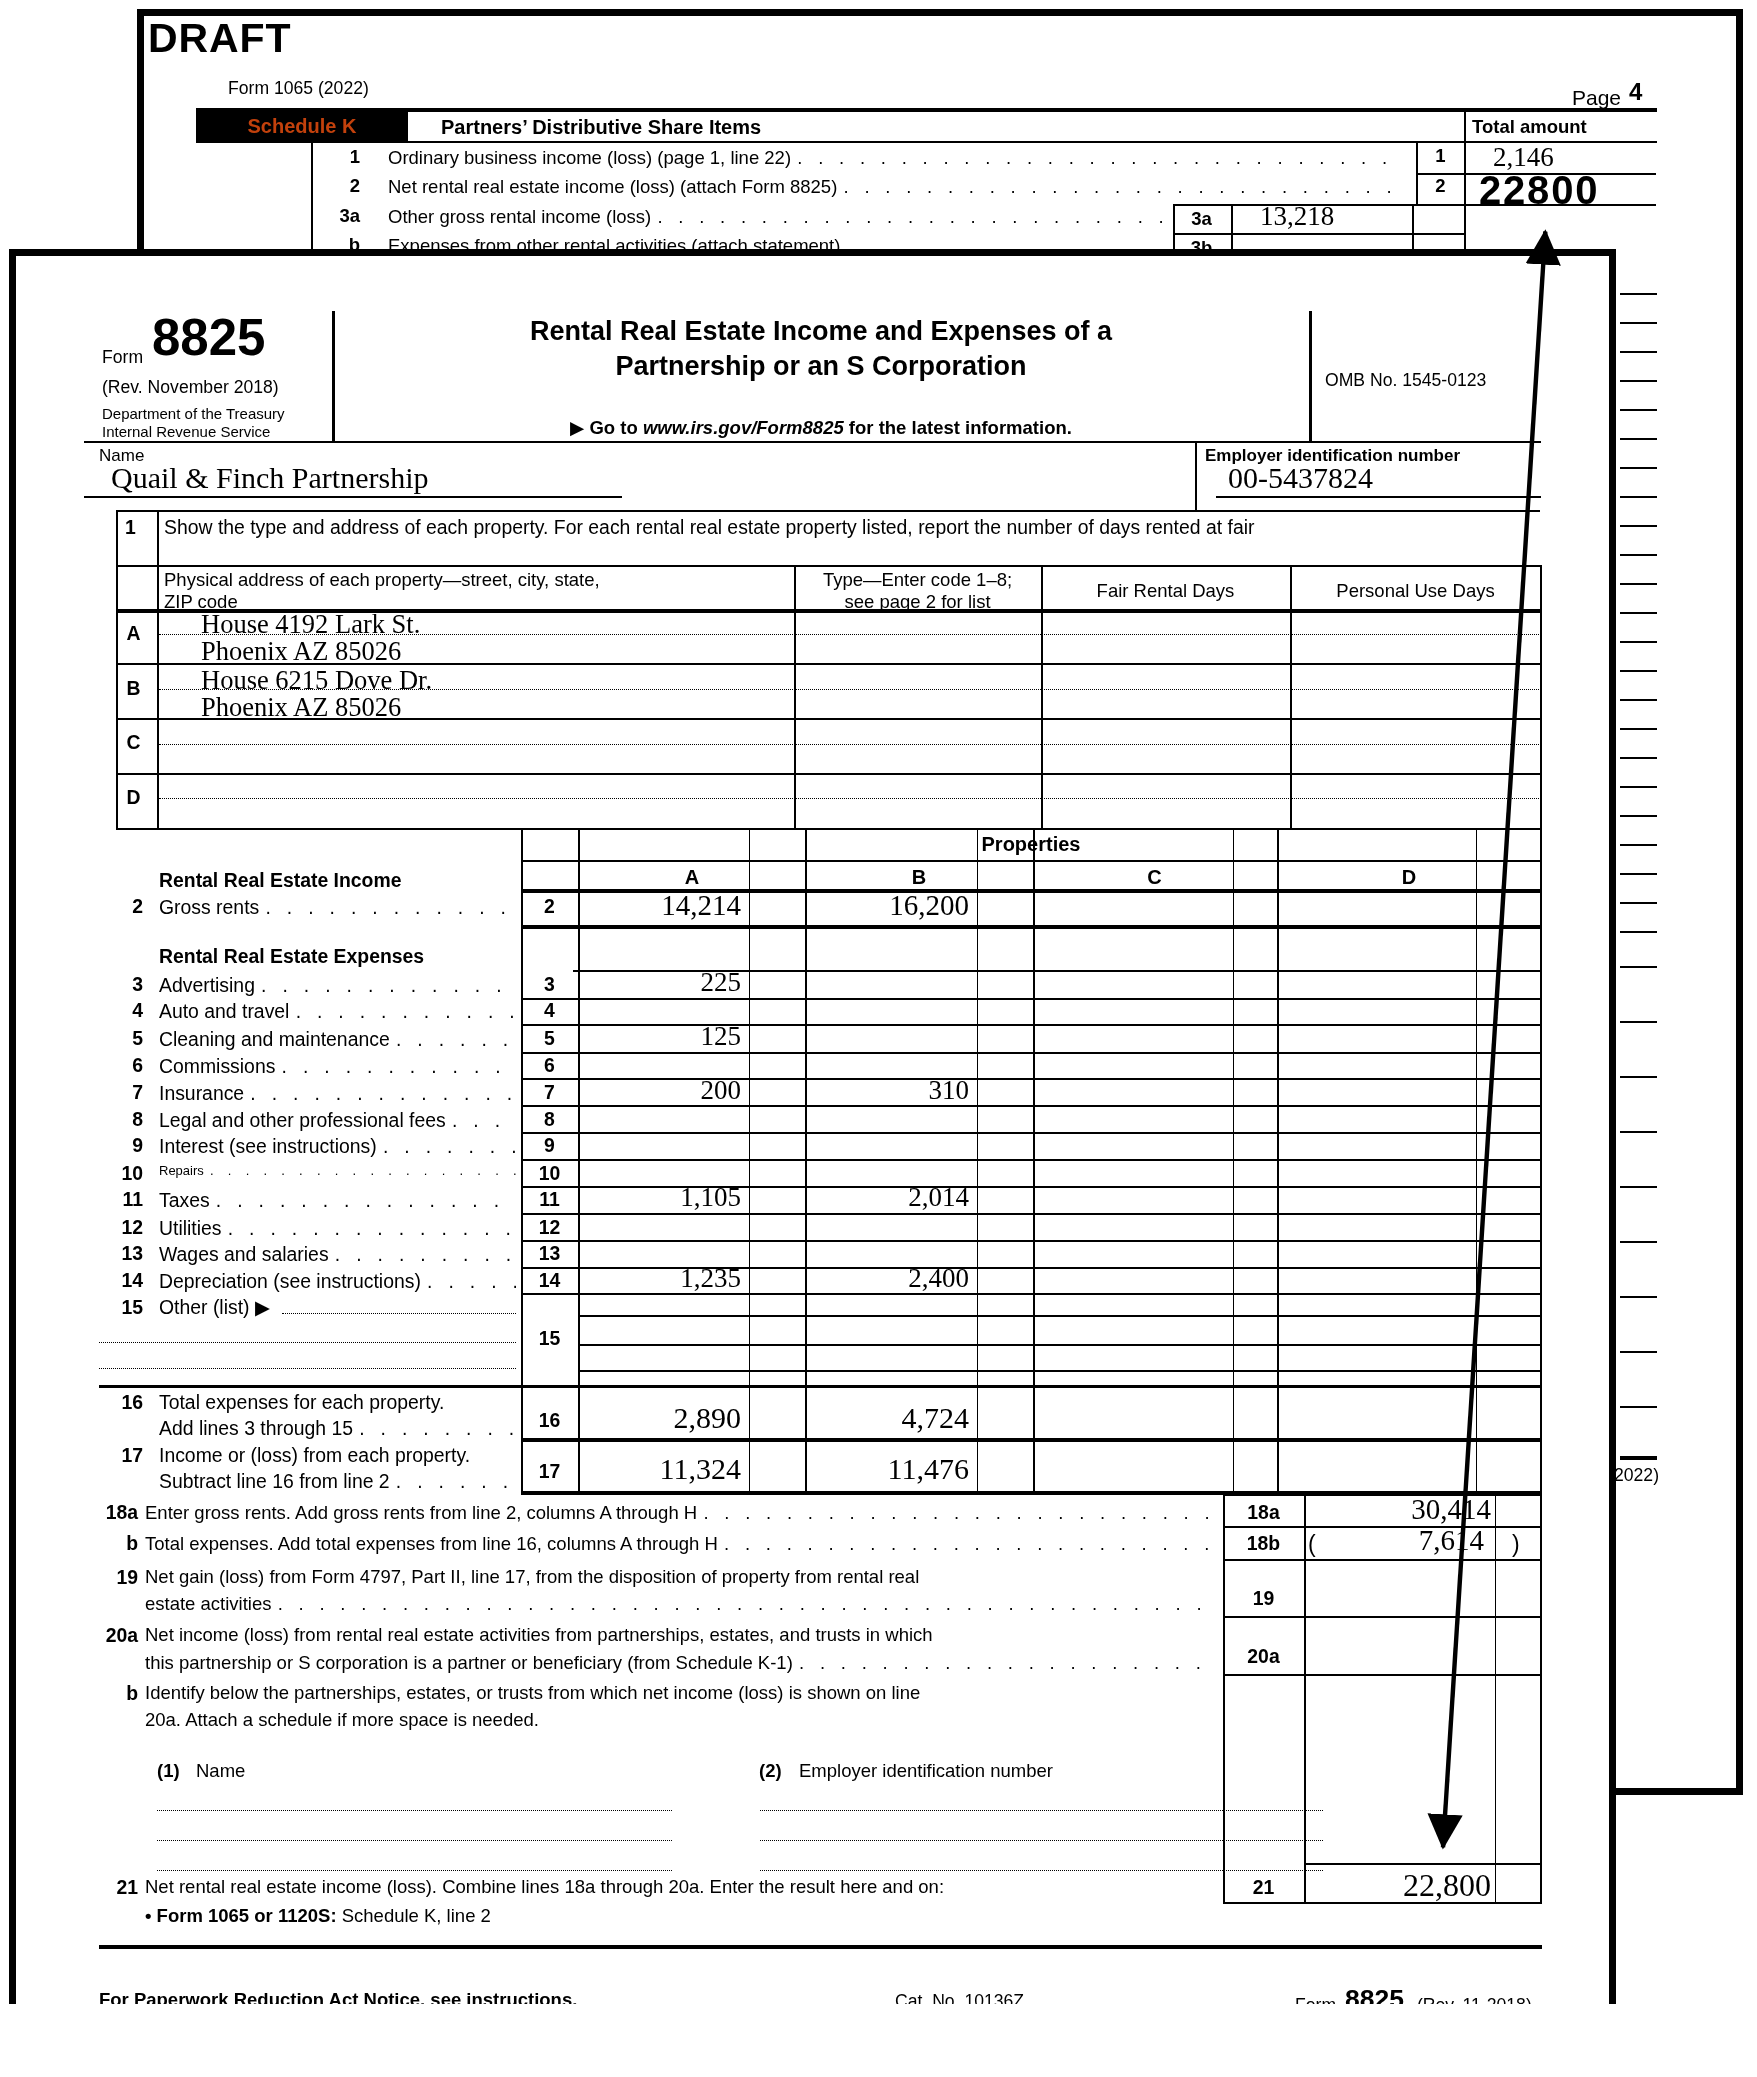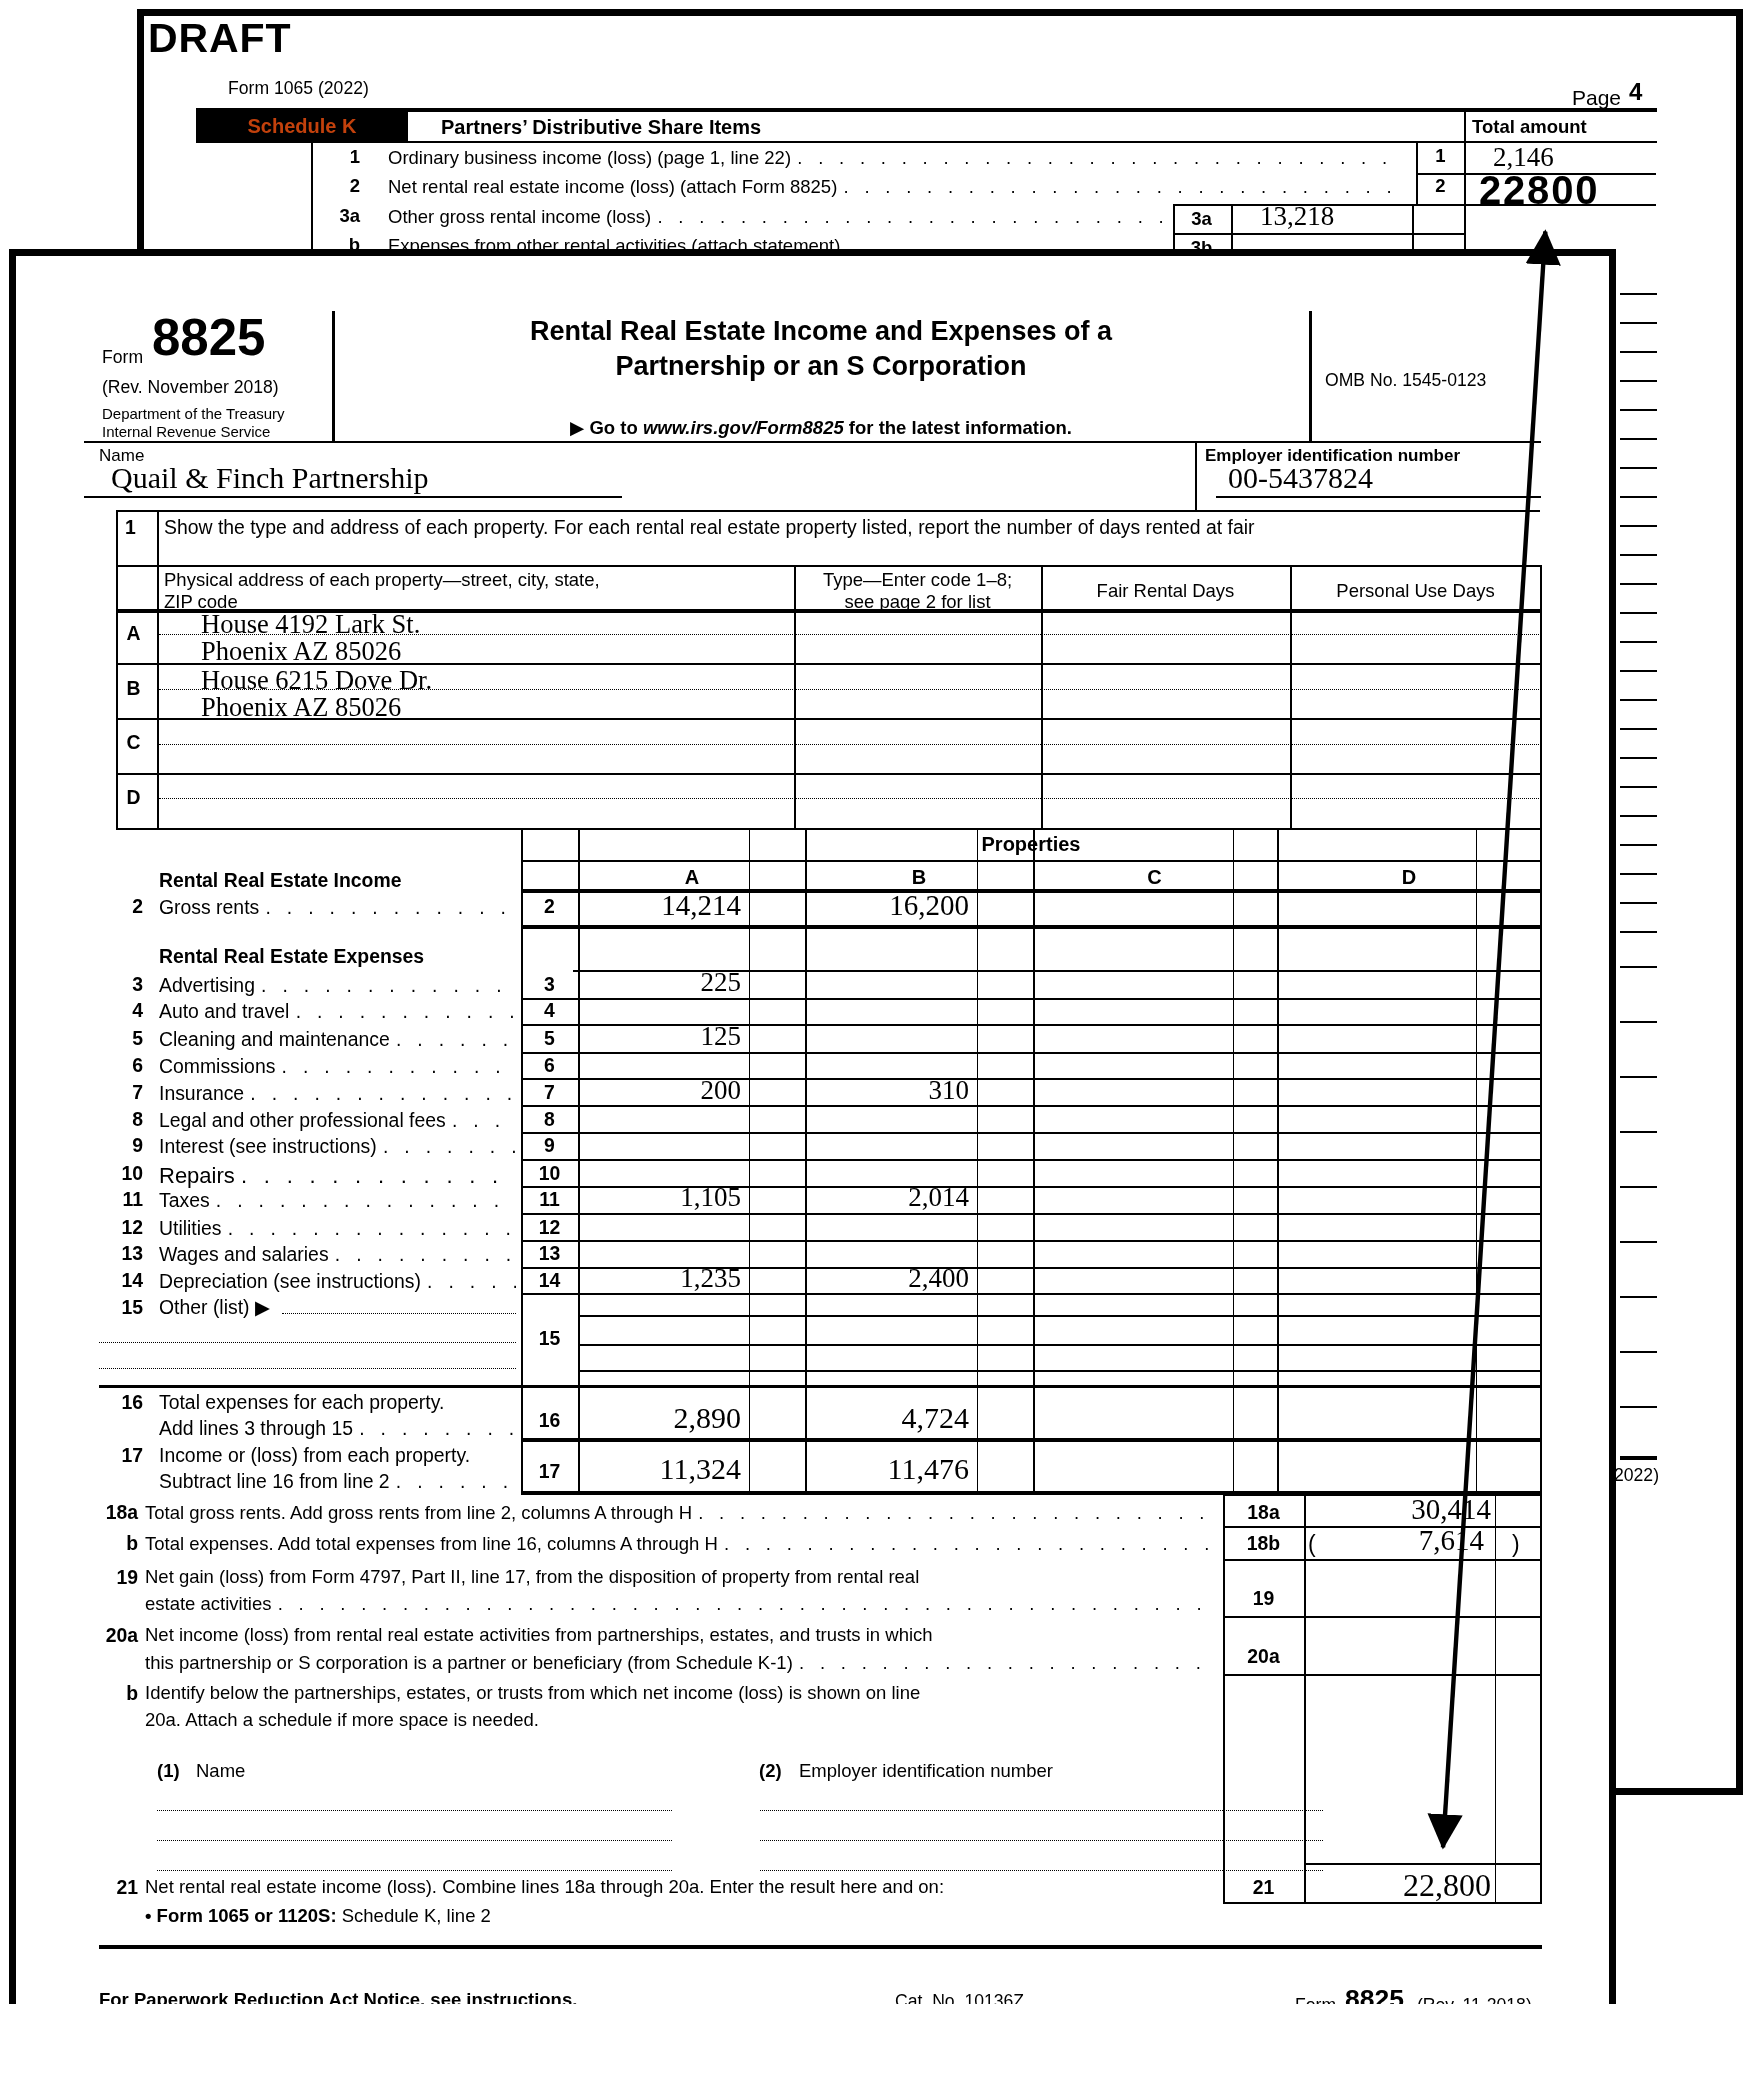--- a/index.html
+++ b/index.html
@@ -236,21 +236,21 @@
 
   <div class="t b z4" style="left:99px;top:1135px;width:44px;text-align:right;font-size:19.4px">9</div>
   <div class="flexrow z4" style="left:159px;top:1135px;width:357px;font-size:19.4px">
       <span>Interest (see instructions)</span>
       <span class="lead">. . . . . . . . . . . . . . . . . . . . . . . . . . . . . . . . . . . . . . . . . . . . . . . . . . . . . . . . . . . . . . . . . . . . . . . . . . . .</span>
     </div>
   <div class="t b ctr z4" style="left:521px;top:1135px;width:57px;font-size:19.4px">9</div>
   <i class="hl z4" style="left:521px;top:1159px;width:1020px"></i>
 
   <div class="t b z4" style="left:99px;top:1163px;width:44px;text-align:right;font-size:19.4px">10</div>
-  <div class="flexrow z4" style="left:159px;top:1163px;width:357px;font-size:22px">
+  <div class="flexrow z4" style="left:159px;top:1163px;width:357px;font-size:13px">
       <span>Repairs</span>
       <span class="lead">. . . . . . . . . . . . . . . . . . . . . . . . . . . . . . . . . . . . . . . . . . . . . . . . . . . . . . . . . . . . . . . . . . . . . . . . . . . .</span>
     </div>
   <div class="t b ctr z4" style="left:521px;top:1163px;width:57px;font-size:19.4px">10</div>
   <i class="hl z4" style="left:521px;top:1186px;width:1020px"></i>
 
   <div class="t b z4" style="left:99px;top:1189px;width:44px;text-align:right;font-size:19.4px">11</div>
   <div class="flexrow z4" style="left:159px;top:1189px;width:357px;font-size:19.4px">
       <span>Taxes</span>
       <span class="lead">. . . . . . . . . . . . . . . . . . . . . . . . . . . . . . . . . . . . . . . . . . . . . . . . . . . . . . . . . . . . . . . . . . . . . . . . . . . .</span>
@@ -320,21 +320,21 @@
   <i class="hl z4" style="left:521px;top:1491px;width:1020px;height:3.5px"></i>
 
   <i class="vl z4" style="left:1223px;top:1494px;height:409px"></i>
   <i class="vl z4" style="left:1304px;top:1494px;height:409px"></i>
   <i class="vl z4" style="left:1495px;top:1494px;height:409px;width:0.9px"></i>
   <i class="vl z4" style="left:1540px;top:1494px;height:409px"></i>
   <i class="hl z4" style="left:1223px;top:1494px;width:319px"></i>
 
   <div class="t b z4" style="left:85px;top:1502px;width:53px;text-align:right;font-size:19.4px">18a</div>
   <div class="flexrow z4" style="left:145px;top:1502px;width:1073px;font-size:18.5px">
-    <span>Total gross rents. Add gross rents from line 2, columns A through H</span>
+    <span>Enter gross rents. Add gross rents from line 2, columns A through H</span>
       <span class="lead">. . . . . . . . . . . . . . . . . . . . . . . . . . . . . . . . . . . . . . . . . . . . . . . . . . . . . . . . . . . . . . . . . . . . . . . . . . . .</span>
   </div>
   <div class="t b ctr z4" style="left:1223px;top:1502px;width:81px;font-size:19.4px">18a</div>
   <div class="val z4" style="left:1311px;top:1493px;width:180px;font-size:29px">30,414</div>
   <i class="hl z4" style="left:1223px;top:1526px;width:319px"></i>
 
   <div class="t b z4" style="left:85px;top:1533px;width:53px;text-align:right;font-size:19.4px">b</div>
   <div class="flexrow z4" style="left:145px;top:1533px;width:1073px;font-size:18.5px">
     <span>Total expenses. Add total expenses from line 16, columns A through H</span>
       <span class="lead">. . . . . . . . . . . . . . . . . . . . . . . . . . . . . . . . . . . . . . . . . . . . . . . . . . . . . . . . . . . . . . . . . . . . . . . . . . . .</span>

